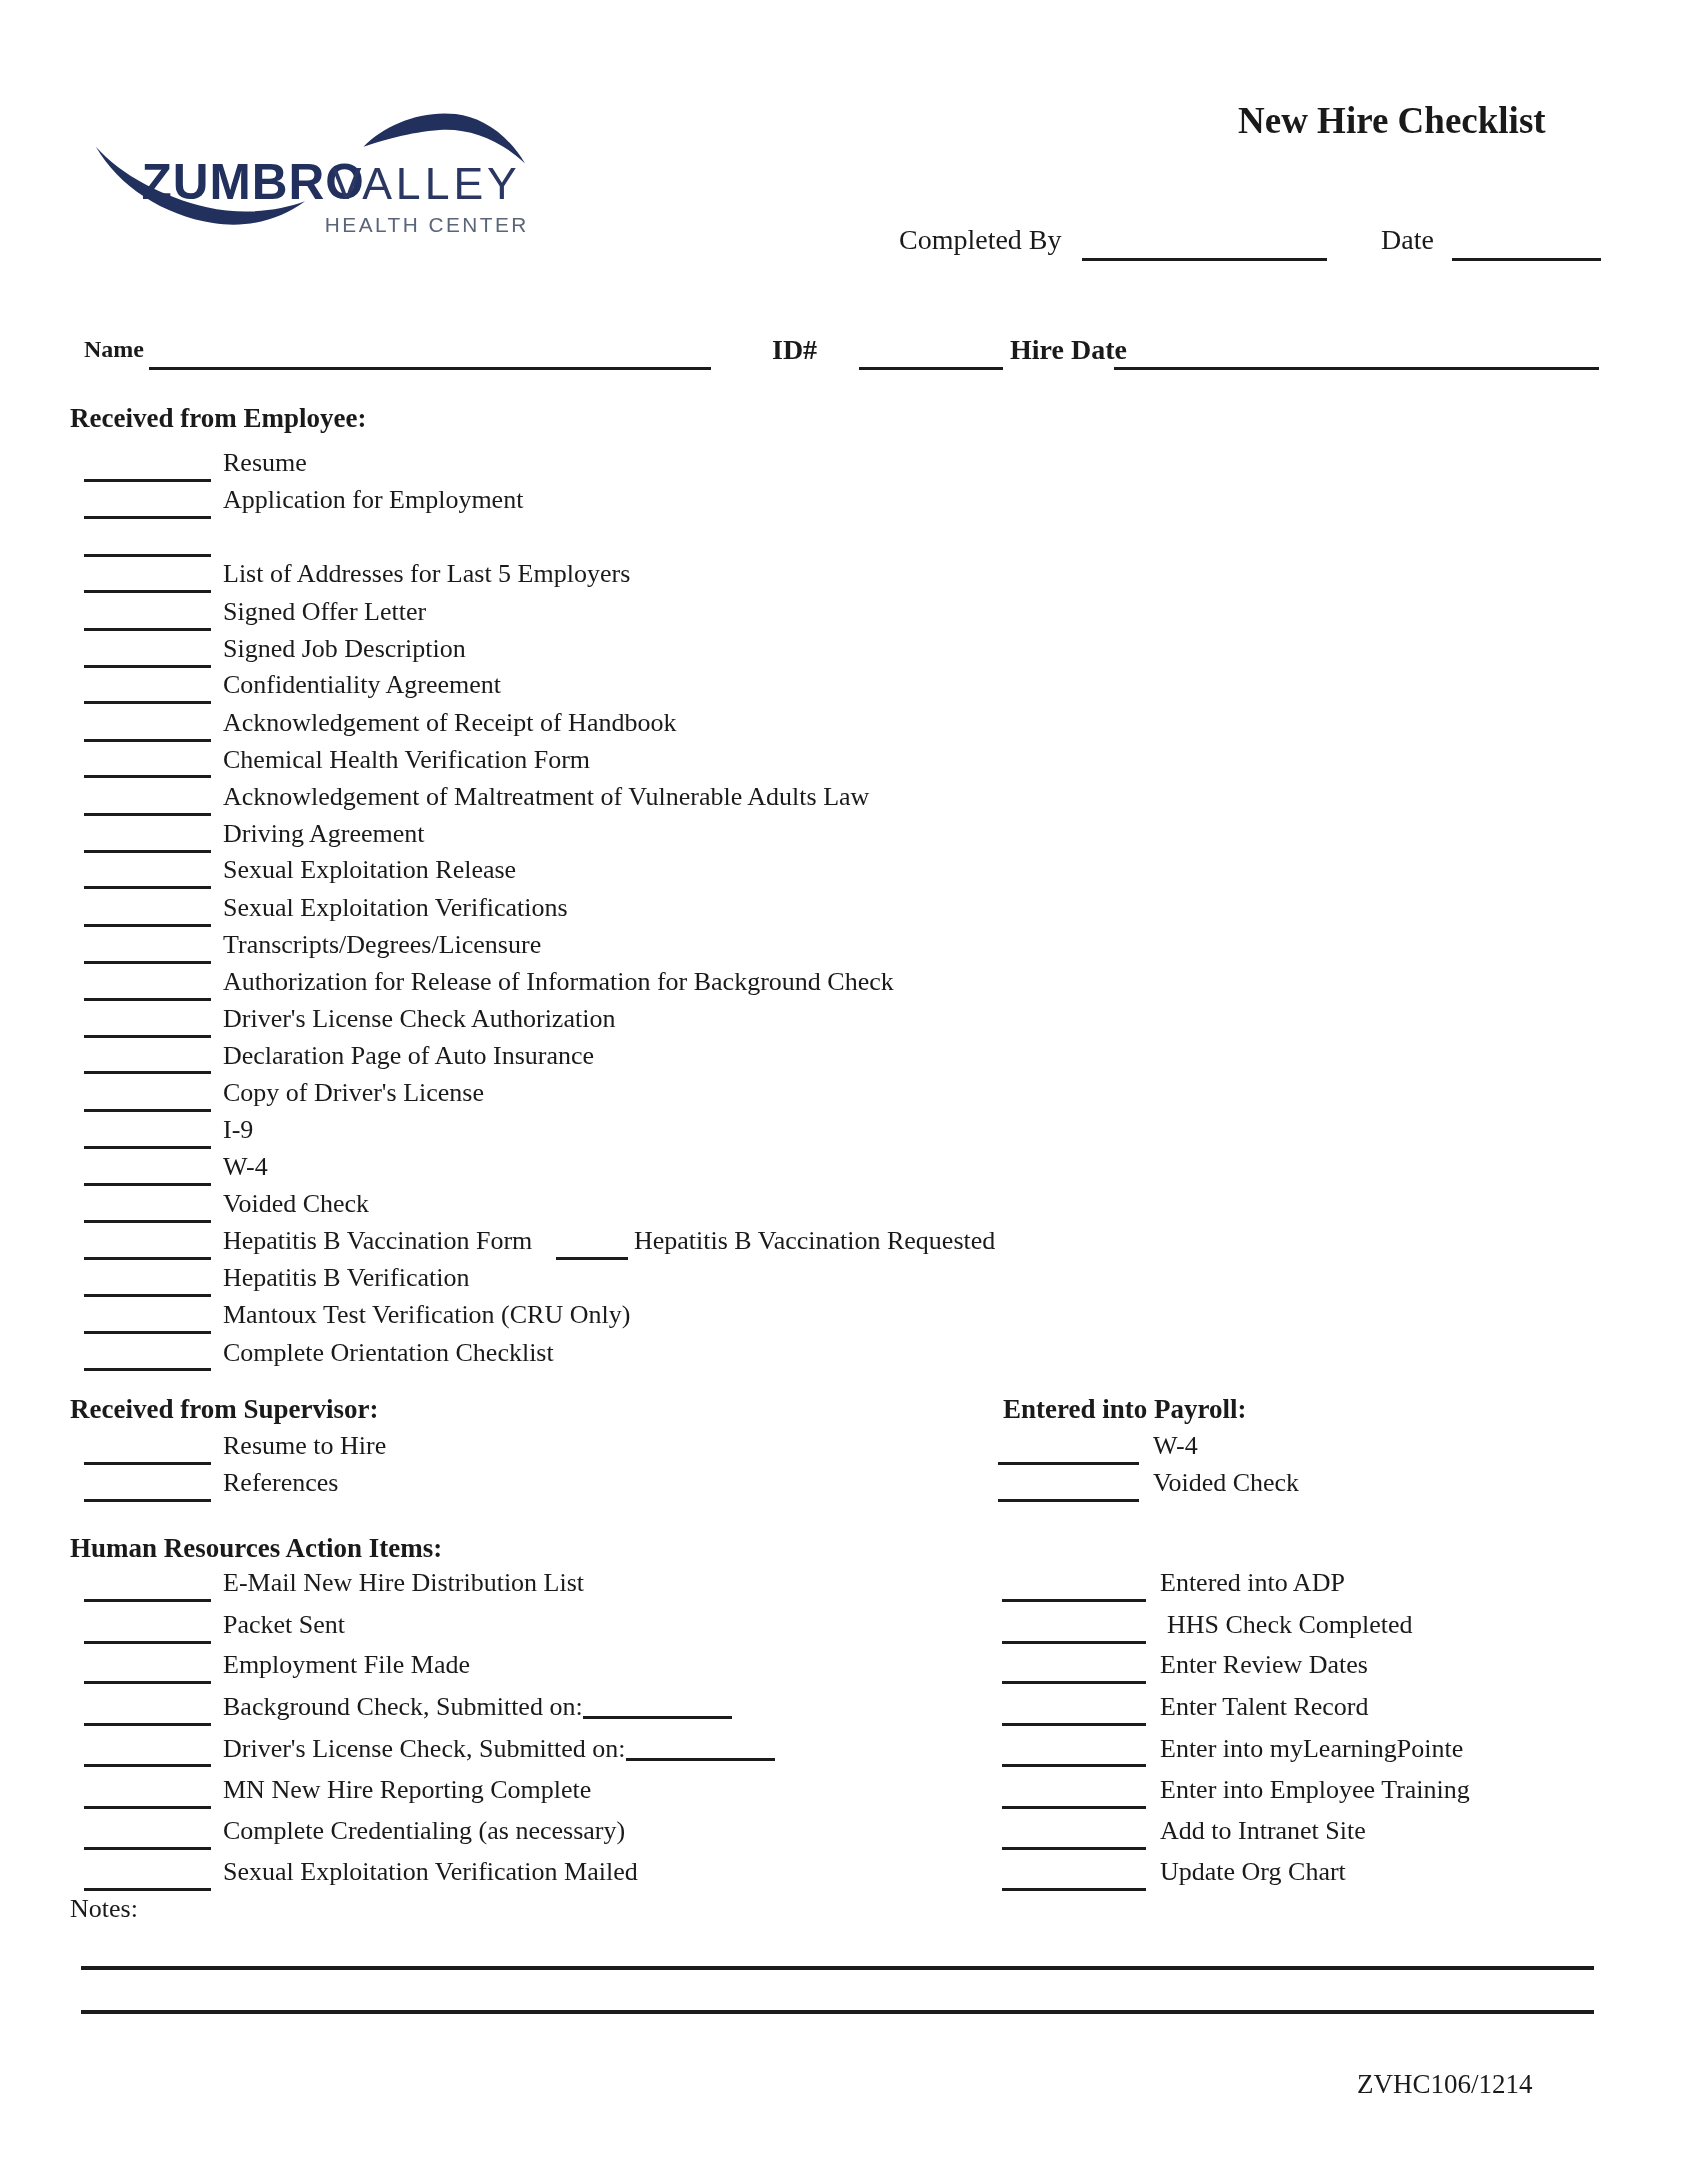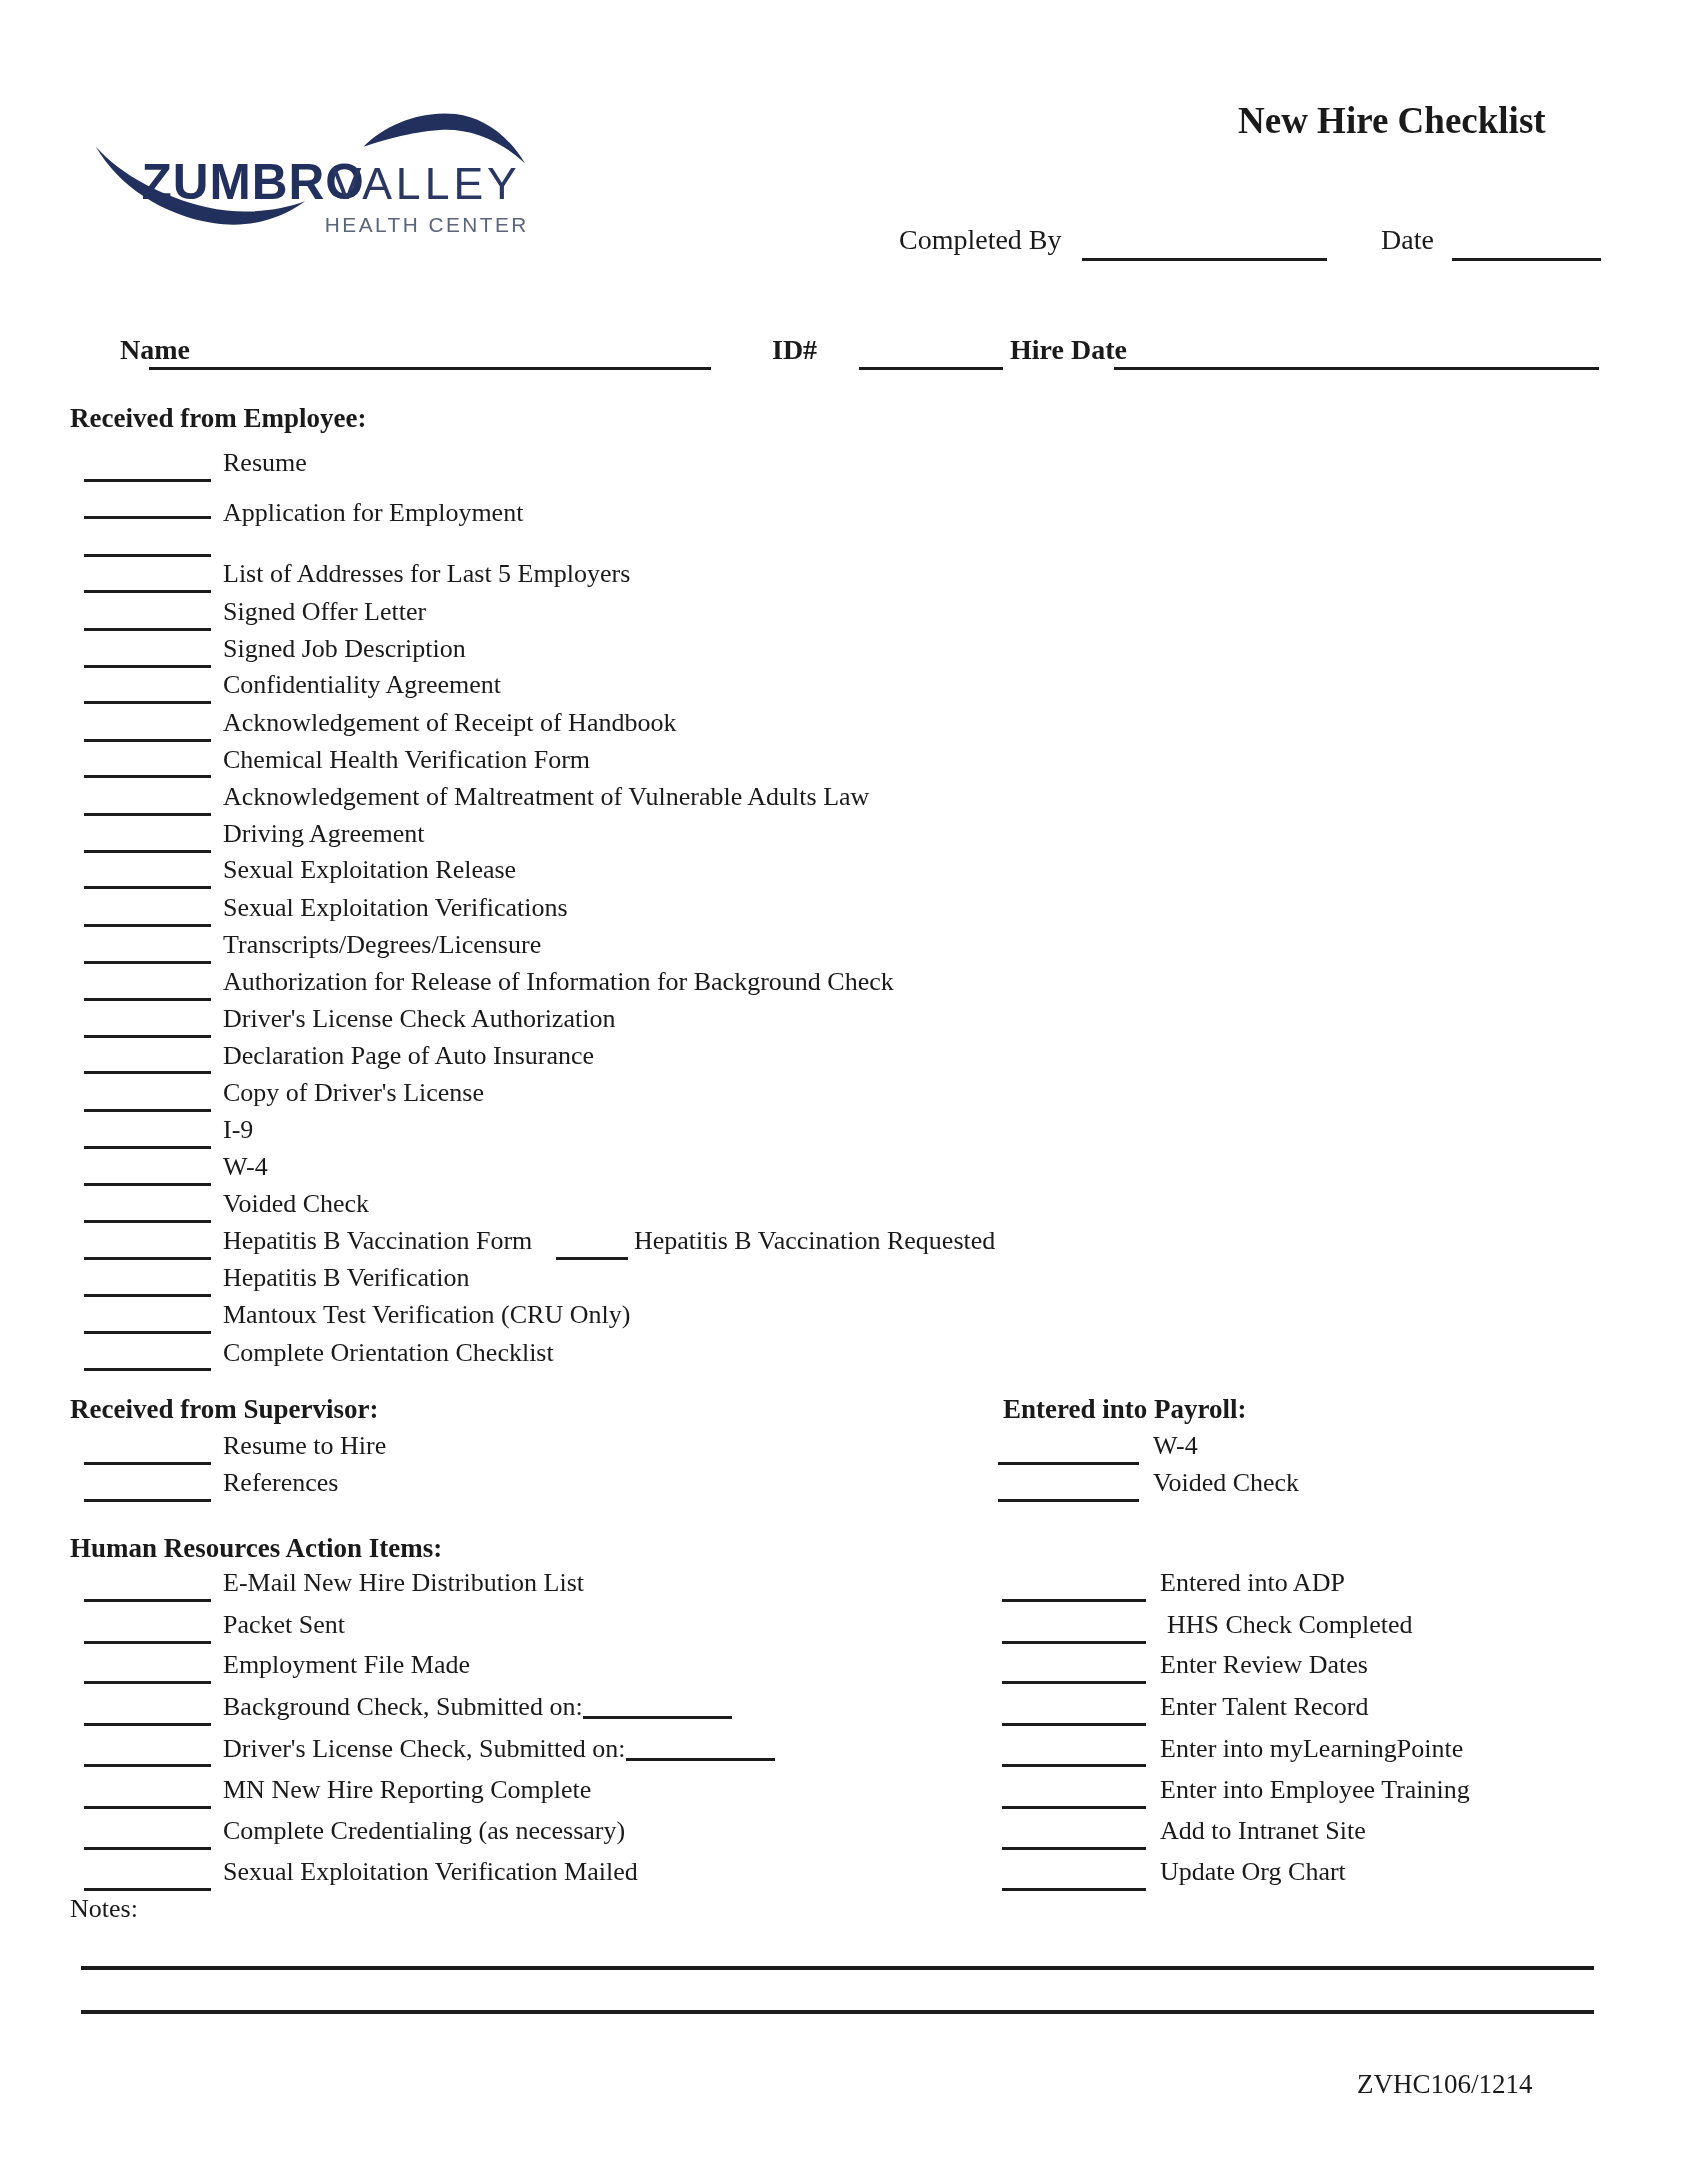--- a/index.html
+++ b/index.html
@@ -34,42 +34,42 @@
     <text x="243" y="134" font-family="Liberation Sans, sans-serif" font-size="21" letter-spacing="2.5" fill="#5a6578">HEALTH CENTER</text>
   </svg>
 
   <div class="title" style="left:1238px;top:99px;">New Hire Checklist</div>
 
   <div class="hdr-lbl" style="left:899px;top:224px;">Completed By</div>
   <div class="blank" style="left:1082px;top:232px;width:245px;"></div>
   <div class="hdr-lbl" style="left:1381px;top:224px;">Date</div>
   <div class="blank" style="left:1452px;top:232px;width:149px;"></div>
 
-  <div class="lbl bold" style="left:84px;top:334px;font-size:28px;margin-left:36px;">Name</div>
+  <div class="lbl bold" style="left:84px;top:334px;font-size:24px;">Name</div>
   <div class="blank" style="left:149px;top:341px;width:562px;"></div>
   <div class="lbl bold" style="left:772px;top:334px;font-size:28px;">ID#</div>
   <div class="blank" style="left:859px;top:341px;width:144px;"></div>
   <div class="lbl bold" style="left:1010px;top:334px;font-size:28px;">Hire Date</div>
   <div class="blank" style="left:1114px;top:341px;width:485px;"></div>
 
   <div class="lbl bold" style="left:70px;top:403px;font-size:27px;">Received from Employee:</div>
   <div class="lbl bold" style="left:70px;top:1394px;font-size:27px;">Received from Supervisor:</div>
   <div class="lbl bold" style="left:1003px;top:1394px;font-size:27px;">Entered into Payroll:</div>
   <div class="lbl bold" style="left:70px;top:1533px;font-size:27px;">Human Resources Action Items:</div>
 
   <div class="lbl" style="left:70px;top:1893px;">Notes:</div>
   <div class="rule" style="left:81px;top:1940px;width:1513px;height:26px;"></div>
   <div class="rule" style="left:81px;top:1984px;width:1513px;height:26px;"></div>
 
   <div class="lbl" style="left:1357px;top:2069px;font-size:27px;font-family:Liberation Serif, serif;">ZVHC106/1214</div>
 
 <div class="blank" style="left: 84px; top: 453px; width: 127px;"></div>
     <div class="lbl" style="left: 223px; top: 447px;">Resume</div>
     <div class="blank" style="left: 84px; top: 490px; width: 127px;"></div>
-    <div class="lbl" style="left: 223px; top: 497px; text-align: right;">Application for Employment</div>
+    <div class="lbl" style="left: 223px; top: 484px; text-align: right;">Application for Employment</div>
     <div class="blank" style="left: 84px; top: 528px; width: 127px;"></div>
     <div class="blank" style="left: 84px; top: 564px; width: 127px;"></div>
     <div class="lbl" style="left: 223px; top: 558px;">List of Addresses for Last 5 Employers</div>
     <div class="blank" style="left: 84px; top: 602px; width: 127px;"></div>
     <div class="lbl" style="left: 223px; top: 596px;">Signed Offer Letter</div>
     <div class="blank" style="left: 84px; top: 639px; width: 127px;"></div>
     <div class="lbl" style="left: 223px; top: 633px;">Signed Job Description</div>
     <div class="blank" style="left: 84px; top: 675px; width: 127px;"></div>
     <div class="lbl" style="left: 223px; top: 669px;">Confidentiality Agreement</div>
     <div class="blank" style="left: 84px; top: 713px; width: 127px;"></div>

